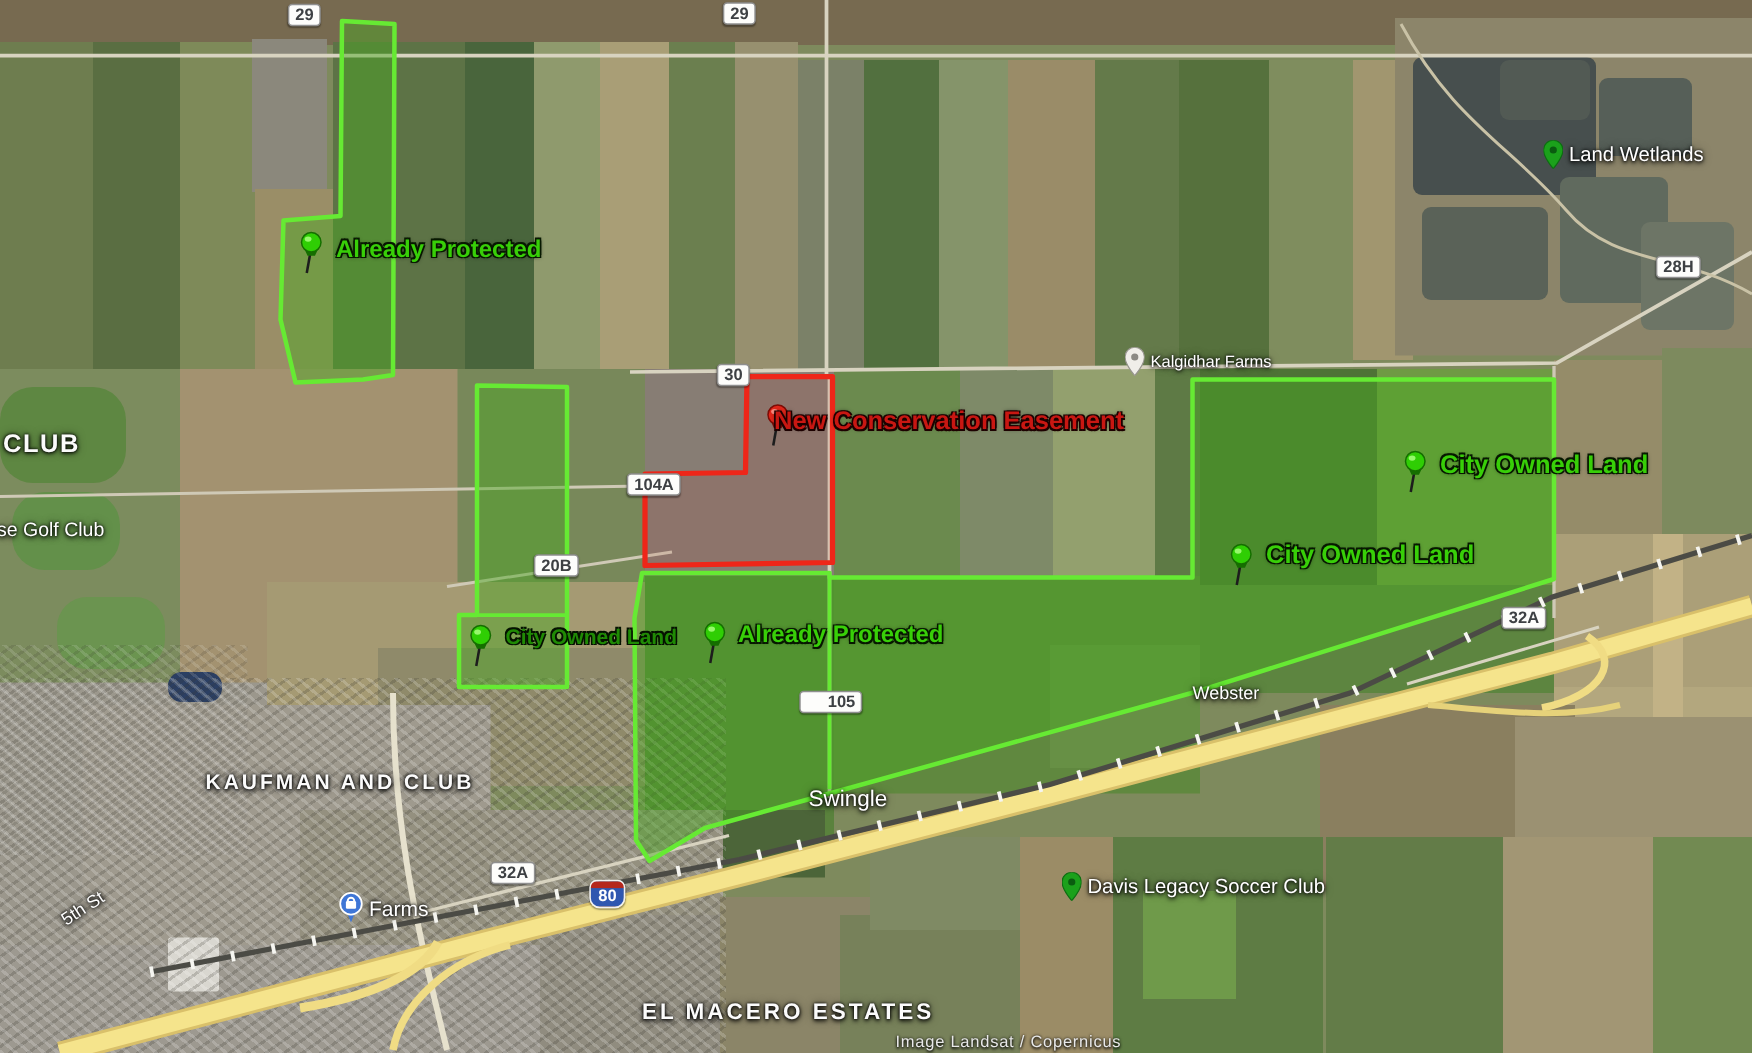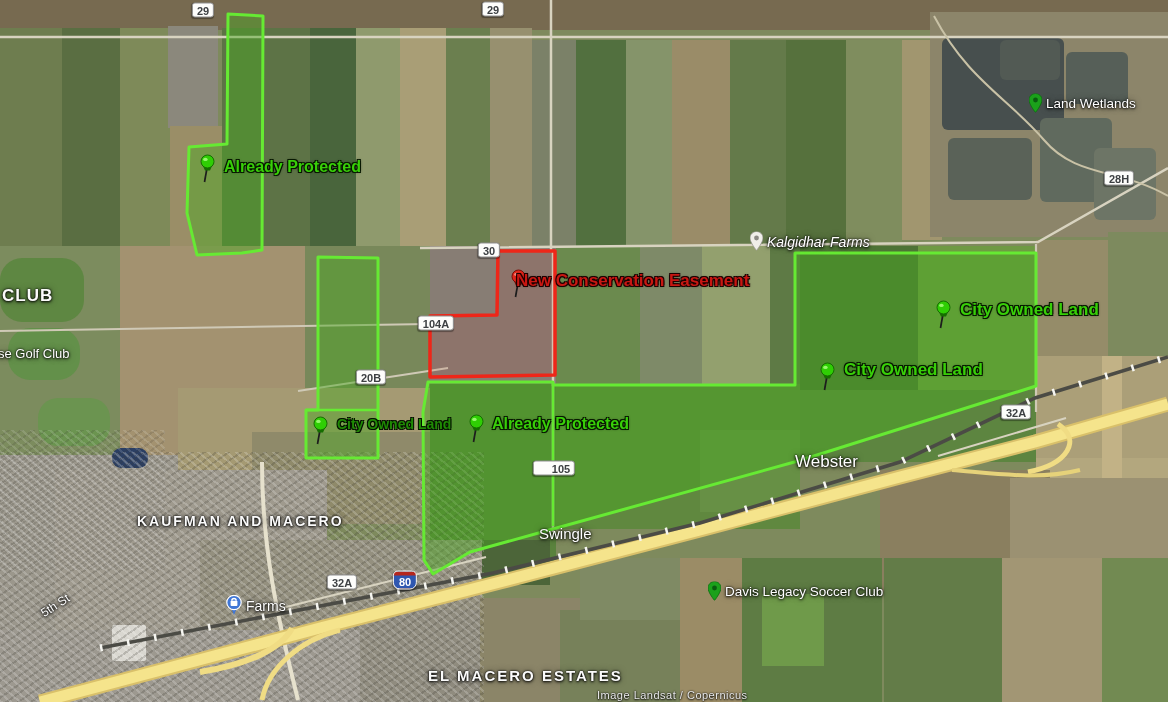--- a/index.html
+++ b/index.html
@@ -154,65 +154,65 @@
   <div id="shields">
       <div class="shield" style="left: 203px; top: 10px;">29</div>
       <div class="shield" style="left: 493px; top: 9px;">29</div>
       <div class="shield" style="left: 489px; top: 250px;">30</div>
       <div class="shield" style="left: 436px; top: 323px;">104A</div>
       <div class="shield" style="left: 371px; top: 377px;">20B</div>
       <div class="shield" style="left: 554px; top: 468px; padding-left: 18px;">105</div>
       <div class="shield" style="left: 342px; top: 582px;">32A</div>
       <div class="shield" style="left: 1016px; top: 412px;">32A</div>
       <div class="shield" style="left: 1119px; top: 178px;">28H</div>
-      <div class="shield interstate" style="left: 405px; top: 580px;">80</div>
+      <div class="shield interstate" style="left: 405px; top: 596px;">80</div>
     </div>
   <div id="labels">
       <div class="map-label caps" style="left: 2px; top: 296px; font-size: 17px; letter-spacing: 1px;">
         <span>CLUB</span>
       </div>
       <div class="map-label" style="left: -2px; top: 353px; font-size: 13px;">
         <span>se Golf Club</span>
       </div>
       <div class="map-label caps" style="left: 137px; top: 521px; font-size: 14px; letter-spacing: 2px;">
-        <span>KAUFMAN AND MACERO</span>
+        <span>KAUFMAN AND CLUB</span>
       </div>
       <div class="map-label" style="left: 42px; top: 614px; font-size: 12px; transform: translate(0px, -50%) rotate(-33deg); transform-origin: left center;">
         <span>5th St</span>
       </div>
       <div class="map-label" style="left: 226px; top: 605px; font-size: 14px;">
         <span class="pin">
           <svg width="16" height="21" viewBox="0 0 16 21">
             <path d="M8 20.5 5.4 14h5.2Z" fill="#3f76d6"></path>
             <circle cx="8" cy="8" r="7.2" fill="#3f76d6" stroke="#fff" stroke-width="1.2"></circle>
             <rect x="4.6" y="6.2" width="6.8" height="5.2" rx="0.9" fill="#fff"></rect>
             <path d="M5.8 6.2a2.2 2.2 0 0 1 4.4 0" fill="none" stroke="#fff" stroke-width="1.3"></path>
           </svg>
         </span>
         <span>Farms</span>
       </div>
       <div class="map-label" style="left: 539px; top: 533px; font-size: 15px;">
         <span>Swingle</span>
       </div>
-      <div class="map-label" style="left: 795px; top: 462px; font-size: 17px;">
+      <div class="map-label" style="left: 795px; top: 462px; font-size: 12px;">
         <span>Webster</span>
       </div>
       <div class="map-label" style="left: 708px; top: 591px; font-size: 13.5px;">
         <span class="pin">
           <svg width="13" height="19" viewBox="0 0 13 19">
             <path d="M6.5 0C10 0 13 2.9 13 6.5 13 11 6.5 19 6.5 19S0 11 0 6.5C0 2.9 3 0 6.5 0Z" fill="#1ba11b" stroke="#0d6e12" stroke-width="0.8"></path>
             <circle cx="6.5" cy="6.5" r="2.4" fill="#0a5c10"></circle>
           </svg>
         </span>
         <span>Davis Legacy Soccer Club</span>
       </div>
       <div class="map-label caps" style="left: 428px; top: 675px; font-size: 15px; letter-spacing: 2px;">
         <span>EL MACERO ESTATES</span>
       </div>
-      <div class="map-label" style="left: 750px; top: 241px; font-size: 14px; font-style: italic;">
+      <div class="map-label" style="left: 750px; top: 241px; font-size: 11px;">
         <span class="pin">
           <svg width="13" height="19" viewBox="0 0 13 19">
             <path d="M6.5 0C10 0 13 2.9 13 6.5 13 11 6.5 19 6.5 19S0 11 0 6.5C0 2.9 3 0 6.5 0Z" fill="#f0eee9" stroke="#97958e" stroke-width="0.8"></path>
             <circle cx="6.5" cy="6.5" r="2.4" fill="#8c8a84"></circle>
           </svg>
         </span>
         <span>Kalgidhar Farms</span>
       </div>
       <div class="map-label" style="left: 1029px; top: 103px; font-size: 13.5px;">
         <span class="pin">

